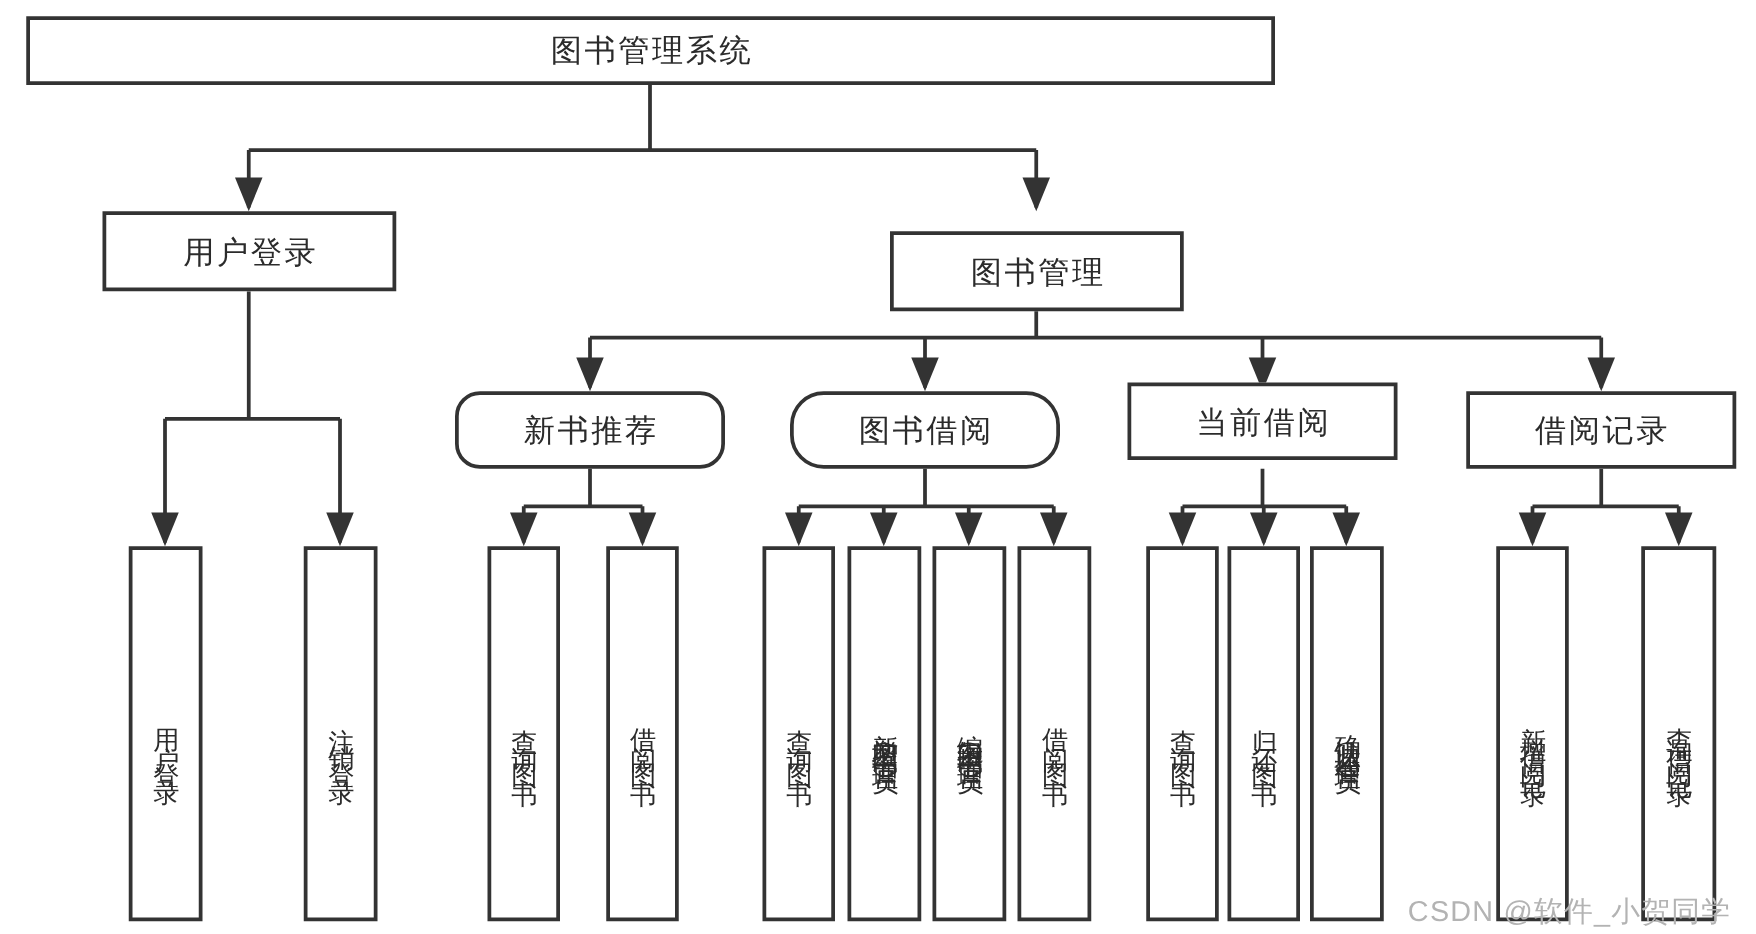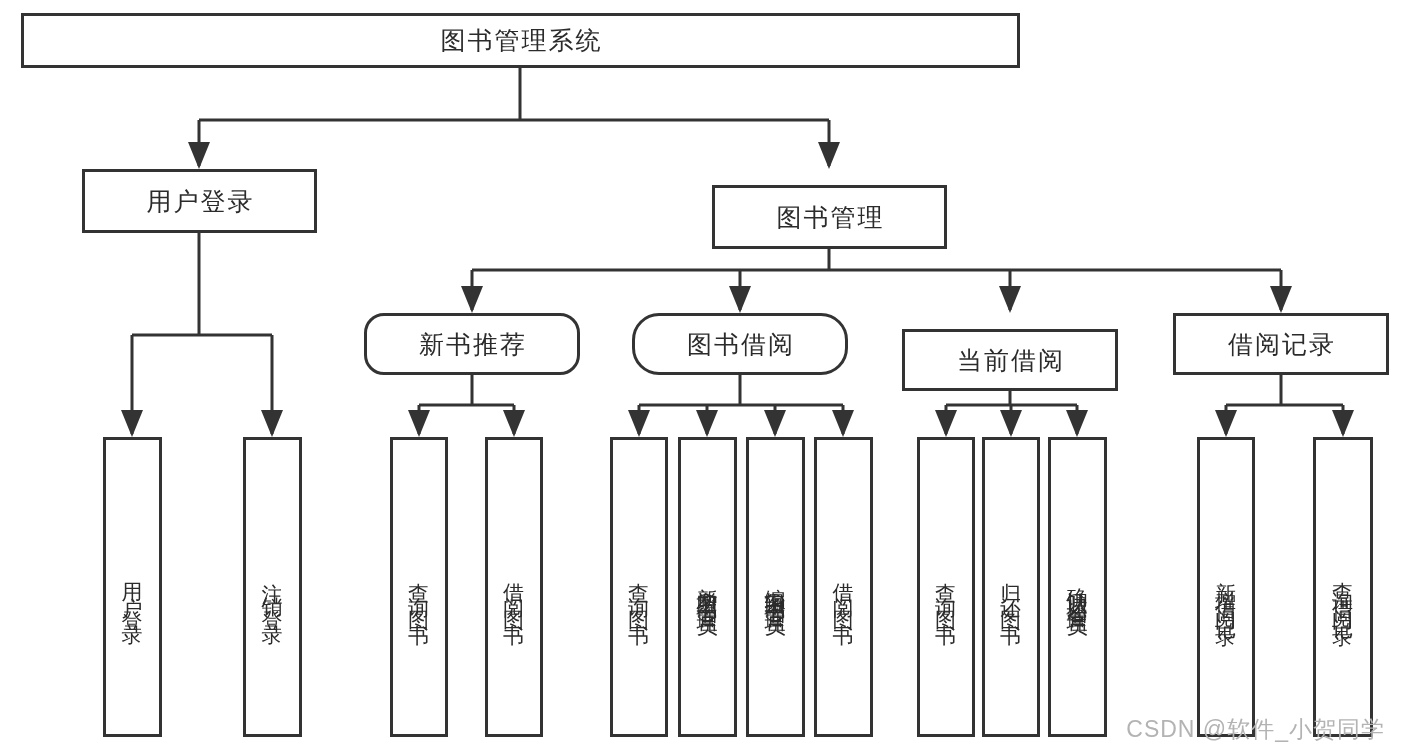--- a/index.html
+++ b/index.html
@@ -106,21 +106,21 @@
   <div class="node" style="left:712px; top:185px; width:235px; height:64px;">
     <span class="hlabel">图书管理</span>
   </div>
 
   <div class="node" style="left:364px; top:313px; width:216px; height:62px;border-radius:20px;">
     <span class="hlabel">新书推荐</span>
   </div>
   <div class="node" style="left:632px; top:313px; width:216px; height:62px;border-radius:27px;">
     <span class="hlabel">图书借阅</span>
   </div>
-  <div class="node" style="left:902px; top:329px; width:216px; height:62px;">
+  <div class="node" style="left:902px; top:306px; width:216px; height:62px;">
     <span class="hlabel">当前借阅</span>
   </div>
   <div class="node" style="left:1173px; top:313px; width:216px; height:62px;">
     <span class="hlabel">借阅记录</span>
   </div>
 
   <div class="node leaf" style="left:103px; top:437px; width:59px; height:300px;">
     <span class="vtext sp4">用户登录</span>
   </div>
   <div class="node leaf" style="left:243px; top:437px; width:59px; height:300px;">

